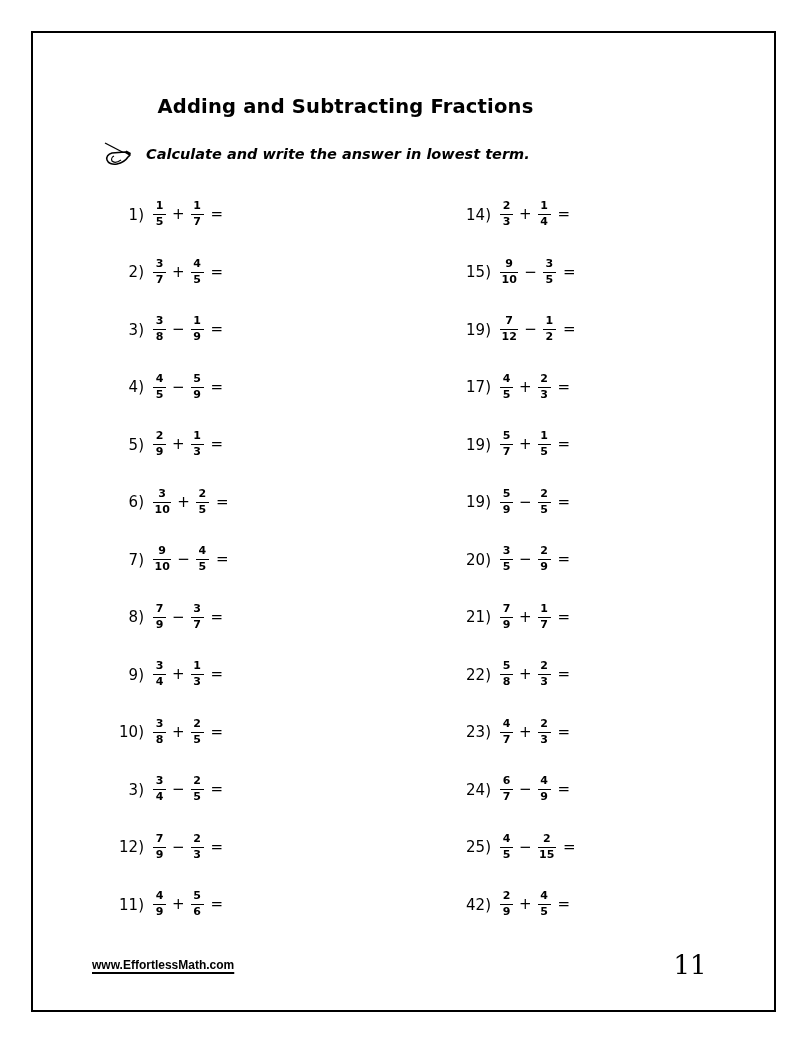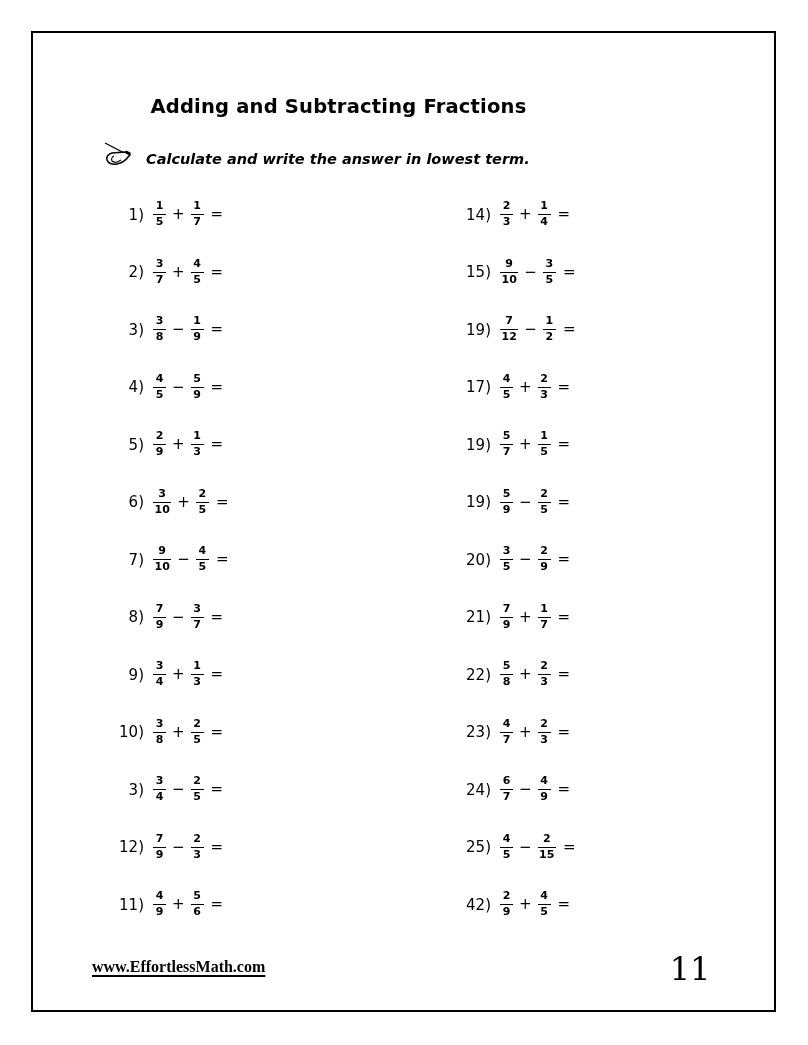--- a/index.html
+++ b/index.html
@@ -31,37 +31,37 @@
     top: 31px;
     width: 745px;
     height: 981px;
     border: 2px solid #000000;
     box-sizing: border-box;
   }
 
   
   .worksheet-title {
     position: absolute;
-    left: 29px;
+    left: 36px;
     top: 95px;
     width: 619px;
     text-align: center;
     font-family: "DejaVu Sans", sans-serif;
     font-weight: bold;
     font-size: 19.5px;
     letter-spacing: 0.2px;
     white-space: nowrap;
   }
 
   .instruction-row {
     position: absolute;
     left: 103px;
     top: 141px;
     display: flex;
-    align-items: flex-end;
+    align-items: center;
     gap: 9px;
   }
   .pencil-icon {
     width: 34px;
     height: 26px;
     display: block;
     flex: 0 0 auto;
   }
   .instruction-text {
     font-family: "DejaVu Sans", sans-serif;
@@ -145,36 +145,36 @@
     font-size: 15px;
     margin-left: 6px;
     line-height: 1;
   }
 
   
   .footer-site {
     position: absolute;
     left: 92px;
     top: 958px;
-    font-family: Liberation Serif, serif;
+    font-family: Liberation Sans, sans-serif;
     font-weight: bold;
-    font-size: 16px;
+    font-size: 12px;
     text-decoration: underline;
     text-underline-offset: 3px;
     text-decoration-thickness: 2px;
     white-space: nowrap;
   }
   .footer-page {
     position: absolute;
     left: 660px;
     top: 950px;
     width: 60px;
     text-align: center;
     font-family: "DejaVu Serif", serif;
-    font-size: 32px;
+    font-size: 26px;
   }
 </style>
 </head>
 <body>
 
 <div class="page">
 
   <div class="page-border"></div>
 
   <div class="worksheet-title">Adding and Subtracting Fractions</div>

